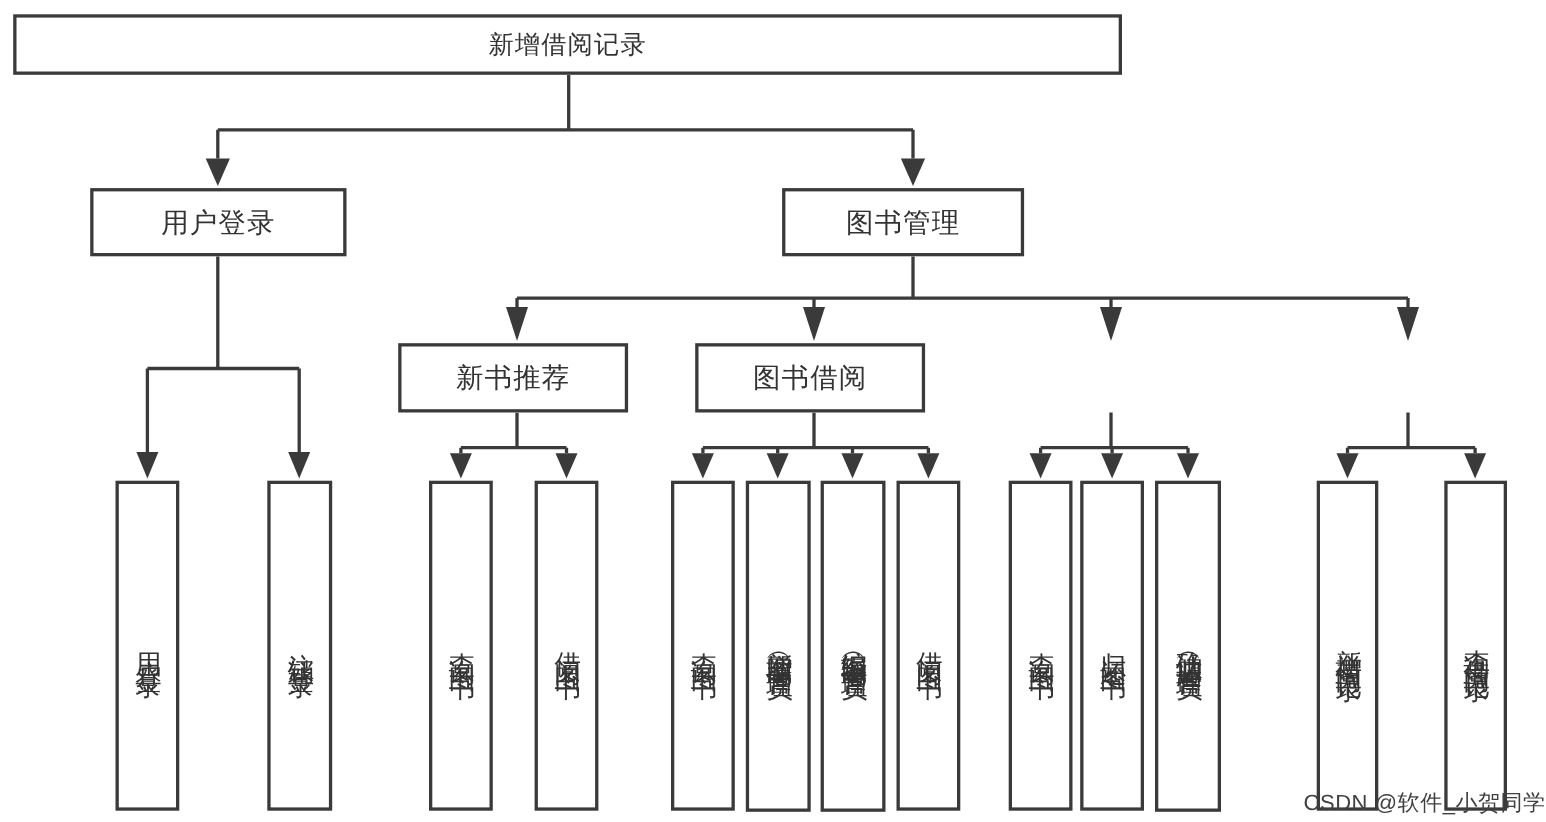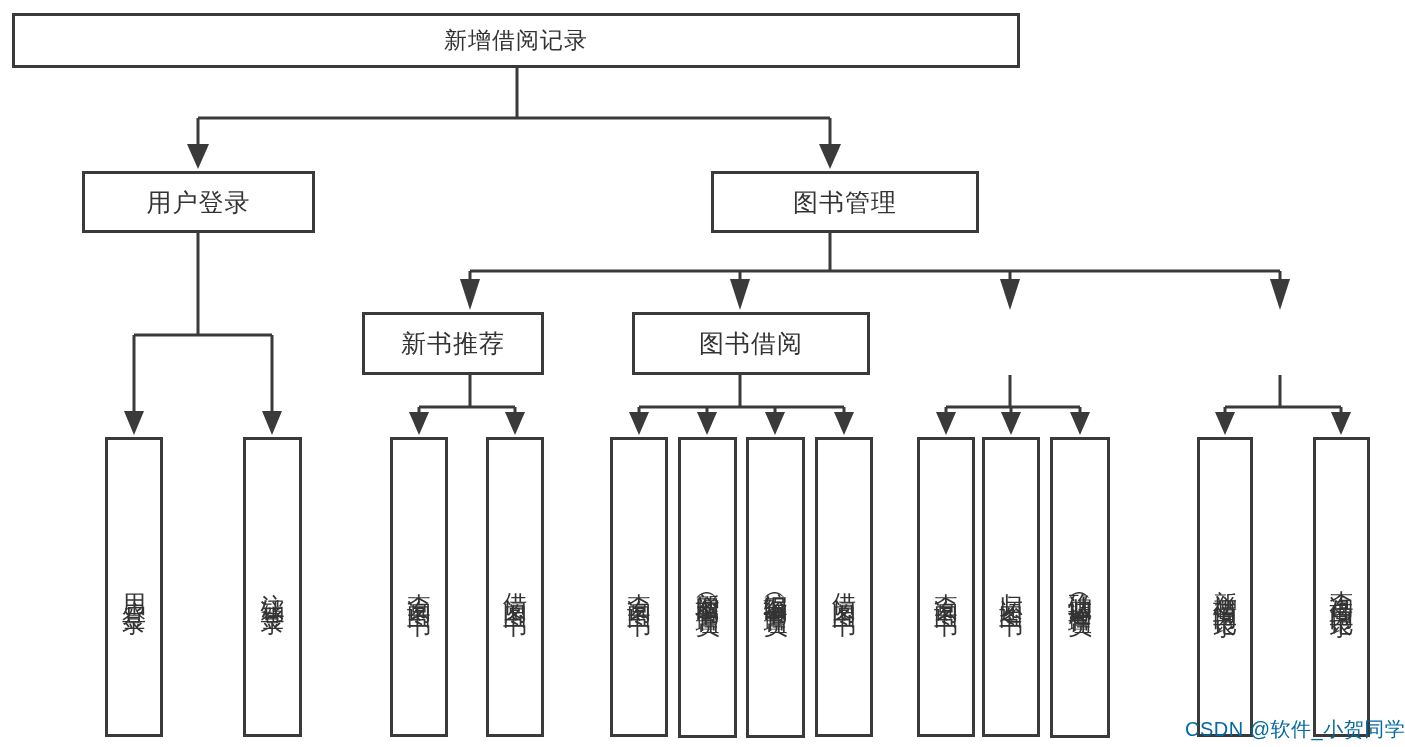--- a/index.html
+++ b/index.html
@@ -39,21 +39,21 @@
     letter-spacing: 0.28em;
     white-space: nowrap;
   }
   .vleaf.tight span { letter-spacing: 0.13em; }
   .vleaf.mid span { letter-spacing: 0.22em; }
   .watermark {
     position: absolute;
     left: 1185px;
     top: 716px;
     font-size: 20px;
-    color: #0369a1;
+    color: #404040;
     z-index: 3;
     white-space: nowrap;
     letter-spacing: 0.5px;
   }
 </style>
 </head>
 <body>
 
 <div class="canvas">
 
@@ -104,28 +104,28 @@
     </g>
   </svg>
 
   <div class="box root-box" style="left:12px; top:13px; width:1008px; height:55px;">
     <span>新增借阅记录</span>
   </div>
 
   <div class="box hnode" style="left:82px; top:171px; width:233px; height:62px;">
     <span>用户登录</span>
   </div>
-  <div class="box hnode" style="left:711px; top:171px; width:268px; height:62px;font-family:Liberation Serif, serif;">
+  <div class="box hnode" style="left:711px; top:171px; width:220px; height:62px;font-family:Liberation Serif, serif;">
     <span>图书管理</span>
   </div>
 
-  <div class="box hnode" style="left:362px; top:312px; width:182px; height:63px;">
+  <div class="box hnode" style="left:362px; top:312px; width:209px; height:63px;">
     <span>新书推荐</span>
   </div>
-  <div class="box hnode" style="left:632px; top:312px; width:238px; height:63px;">
+  <div class="box hnode" style="left:632px; top:312px; width:209px; height:63px;">
     <span>图书借阅</span>
   </div>
 
   <div class="box vleaf" style="left:105px; top:437px; width:58px; height:300px;">
     <span>用户登录</span>
   </div>
   <div class="box vleaf" style="left:243px; top:437px; width:59px; height:300px;">
     <span>注销登录</span>
   </div>
 

